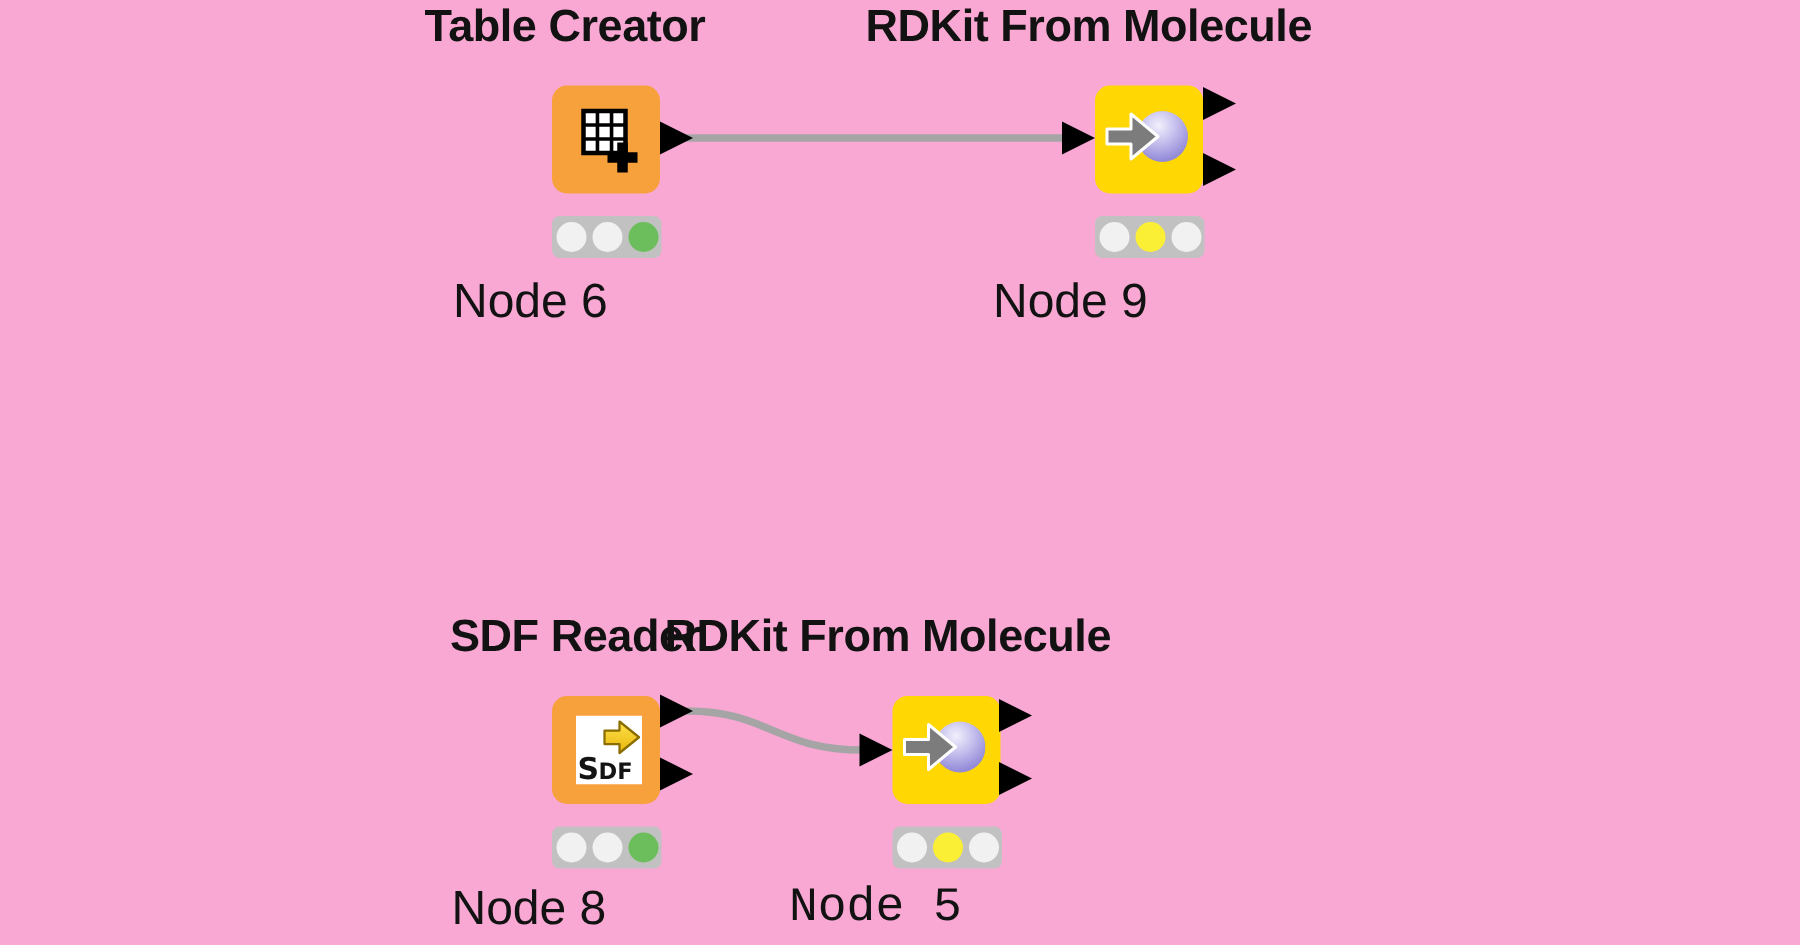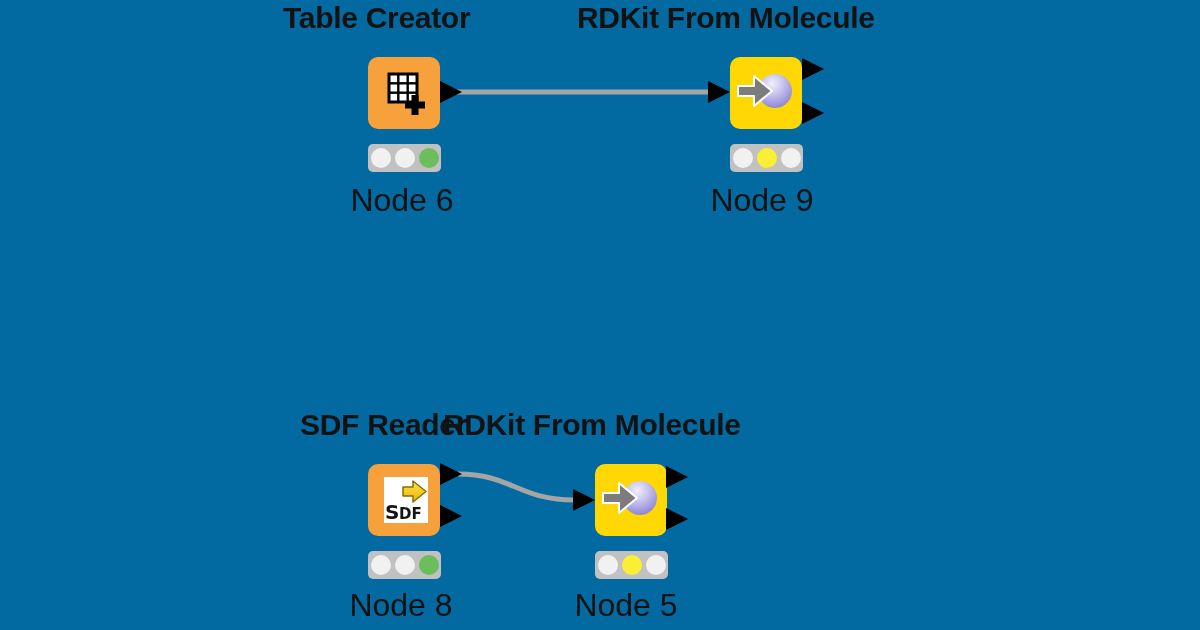--- a/index.html
+++ b/index.html
@@ -9,36 +9,36 @@
     height: 630px;
     background: #ffffff;
     font-family: "Liberation Sans", sans-serif;
     overflow: hidden;
   }
   .canvas {
     position: absolute;
     left: 0; top: 0;
     width: 1200px;
     height: 630px;
-    background: #0369a1;
+    background: #f9a8d4;
   }
   .node-title {
     position: absolute;
     font-weight: bold;
     font-size: 30px;
     line-height: 30px;
     letter-spacing: -0.3px;
     color: var(--text, #121212);
     white-space: nowrap;
     z-index: 6;
   }
   .node-label {
     position: absolute;
     width: 200px;
-    text-align: center;
+    text-align: left;
     font-size: 32px;
     line-height: 32px;
     color: var(--text, #121212);
     white-space: nowrap;
     z-index: 6;
   }
   .node-body {
     position: absolute;
     width: 72px;
     height: 72px;
@@ -199,15 +199,15 @@
   <div class="port" style="left:573px; top:489px;"></div>
   <div class="port" style="left:666px; top:466px;"></div>
   <div class="port" style="left:666px; top:508px;"></div>
 
   <div class="traffic" style="left:595px; top:551px;">
       <span class="light off"></span>
       <span class="light yellow"></span>
       <span class="light off"></span>
     </div>
 
-  <div class="node-label" style="left:526px; top:589px;">Node 5</div>
+  <div class="node-label" style="left:526px; top:589px;font-family:Liberation Mono, monospace;">Node 5</div>
 
 </div>
 
 </body></html>

